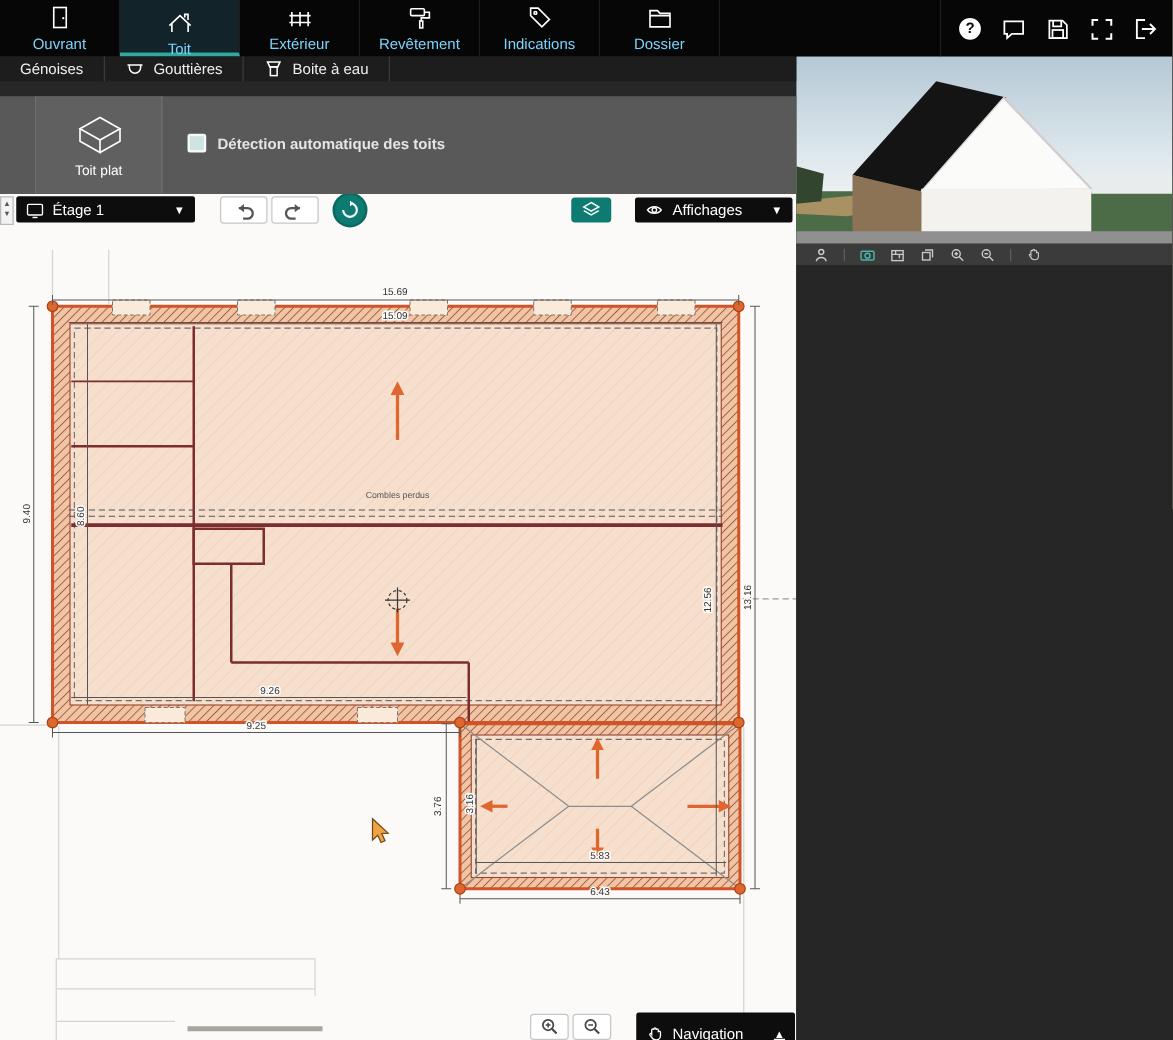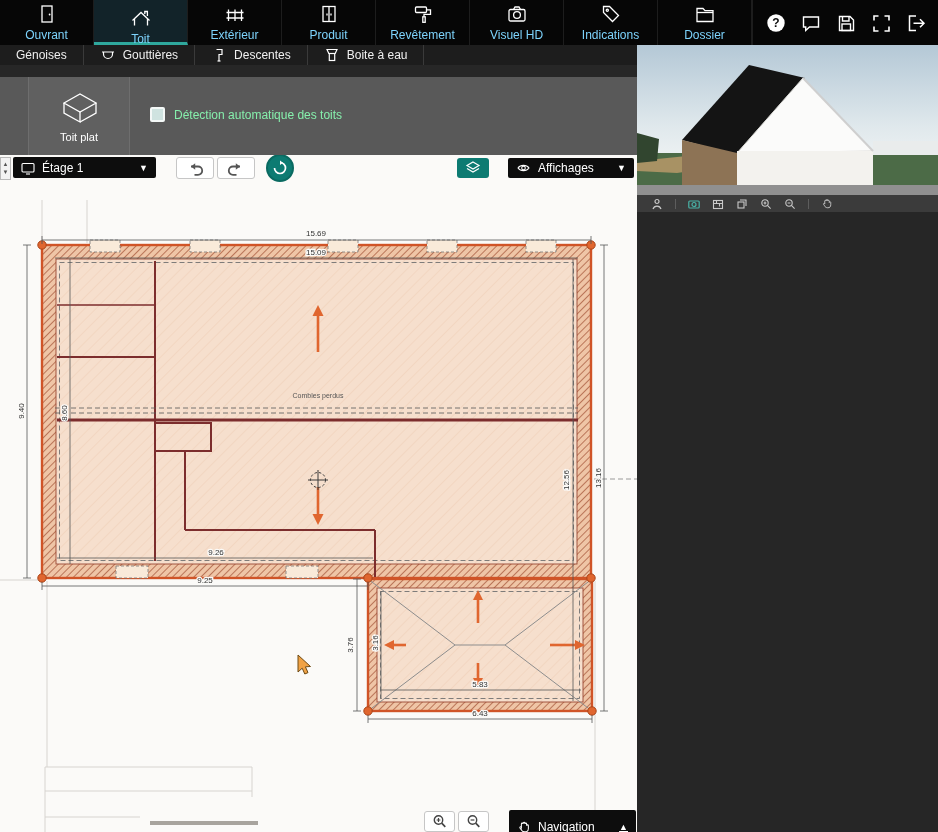--- a/index.html
+++ b/index.html
@@ -13,21 +13,21 @@
   .topbar-actions{margin-left:auto;display:flex;align-items:center;gap:14px;padding:0 12px;border-left:1px solid #1d1d1d;}
   .icon-btn{width:21px;height:21px;display:flex;align-items:center;justify-content:center;cursor:pointer;}
 
   
   .ribbon{position:absolute;left:0;top:45px;width:637px;height:20px;background:#1d1d1d;display:flex;align-items:stretch;z-index:9;}
   .ribbon-item{display:flex;align-items:center;gap:7px;padding:0 16px;color:#f0f0f0;font-size:12px;border-right:1px solid #3a3a3a;cursor:pointer;}
 
   
   .toolpanel{position:absolute;left:0;top:77px;width:637px;height:78px;background:#595959;z-index:9;}
   .tool{position:absolute;left:28px;top:0;width:102px;height:78px;box-sizing:border-box;display:flex;flex-direction:column;align-items:center;justify-content:center;gap:6px;color:#fff;font-size:11px;border-left:1px solid #6e6e6e;border-right:1px solid #6e6e6e;background:#606060;cursor:pointer;}
-  .autodetect{position:absolute;left:150px;top:30px;display:flex;align-items:flex-end;gap:9px;color:#86efac;font-size:12px;font-weight:normal;}
+  .autodetect{position:absolute;left:150px;top:30px;display:flex;align-items:flex-end;gap:9px;color:#e5e5e5;font-size:12px;font-weight:bold;}
   .checkbox{width:15px;height:15px;box-sizing:border-box;background:#cfe3e0;border:2px solid #f4f8f7;border-radius:2px;cursor:pointer;}
 
   
   .canvas{position:absolute;left:0;top:155px;width:637px;height:677px;background:#fbfaf8;overflow:hidden;}
   .plan-svg{position:absolute;left:0;top:0;}
   .stepper{position:absolute;left:0;top:2px;width:11px;height:23px;background:#f3f3f3;border:1px solid #b9b9b9;box-sizing:border-box;display:flex;flex-direction:column;align-items:center;justify-content:center;font-size:6px;line-height:1.25;color:#555;cursor:pointer;}
   .dropdown{position:absolute;box-sizing:border-box;background:#0d0d0d;color:#fff;display:flex;align-items:center;gap:7px;font-size:12px;padding:0 8px;border-radius:2px;cursor:pointer;}
   #floorDrop{left:13px;top:2px;width:143px;height:21px;}
   #displayDrop{left:508px;top:3px;width:126px;height:20px;justify-content:space-between;}
   #navBar{left:509px;top:655px;width:127px;height:34px;border-radius:2px;text-decoration:underline;}
@@ -75,45 +75,26 @@
       <span>
           <svg width="22" height="22" viewBox="0 0 22 22" fill="none" stroke="#fff" stroke-width="1.3">
             <path d="M4.5 6.5 V18 M11 6.5 V18 M17.5 6.5 V18 M2.5 9.5 H19.5 M2.5 15 H19.5"></path>
           </svg>
         </span>
       <span>Extérieur</span>
     </div>
     <div class="tab">
       <span>
           <svg width="22" height="22" viewBox="0 0 22 22" fill="none" stroke="#fff" stroke-width="1.3">
-            <rect x="5" y="3.5" width="12" height="15"></rect>
-            <path d="M11 3.5 V18.5 M9 10.5 v2 M13 10.5 v2"></path>
-          </svg>
-        </span>
-      <span>Produit</span>
-    </div>
-    <div class="tab">
-      <span>
-          <svg width="22" height="22" viewBox="0 0 22 22" fill="none" stroke="#fff" stroke-width="1.3">
             <rect x="3.5" y="4" width="11" height="5.5" rx="1"></rect>
             <path d="M14.5 6.8 h4 v4.5 H12 v2.5"></path>
             <rect x="10.8" y="13.8" width="2.4" height="5.5"></rect>
           </svg>
         </span>
       <span>Revêtement</span>
-    </div>
-    <div class="tab">
-      <span>
-          <svg width="22" height="22" viewBox="0 0 22 22" fill="none" stroke="#fff" stroke-width="1.3">
-            <rect x="3" y="6.5" width="16" height="11.5" rx="1.5"></rect>
-            <circle cx="11" cy="12" r="3.4"></circle>
-            <path d="M7.5 6.5 L9 4 h4 l1.5 2.5"></path>
-          </svg>
-        </span>
-      <span>Visuel HD</span>
     </div>
     <div class="tab">
       <span>
           <svg width="22" height="22" viewBox="0 0 22 22" fill="none" stroke="#fff" stroke-width="1.3">
             <path d="M3.5 3.5 h6 l9 9 -6 6 -9 -9 Z"></path>
             <circle cx="7.3" cy="7.3" r="1.1"></circle>
           </svg>
         </span>
       <span>Indications</span>
     </div>
@@ -163,29 +144,20 @@
     <div class="ribbon-item">
       <span>Génoises</span>
     </div>
     <div class="ribbon-item">
       <span>
           <svg width="16" height="16" viewBox="0 0 16 16" fill="none" stroke="#fff" stroke-width="1.2">
             <path d="M2 5 H14 M3.5 5 V7 a4.5 4.5 0 0 0 9 0 V5"></path>
           </svg>
         </span>
       <span>Gouttières</span>
-    </div>
-    <div class="ribbon-item">
-      <span>
-          <svg width="16" height="16" viewBox="0 0 16 16" fill="none" stroke="#fff" stroke-width="1.2">
-            <path d="M5.5 2.5 H11 V7.5 H8 V14"></path>
-            <path d="M6.5 14 h3"></path>
-          </svg>
-        </span>
-      <span>Descentes</span>
     </div>
     <div class="ribbon-item">
       <span>
           <svg width="16" height="16" viewBox="0 0 16 16" fill="none" stroke="#fff" stroke-width="1.2">
             <path d="M3 2.5 h10 l-1.8 4 H4.8 Z"></path>
             <rect x="5.3" y="6.5" width="5.4" height="7"></rect>
           </svg>
         </span>
       <span>Boite à eau</span>
     </div>

